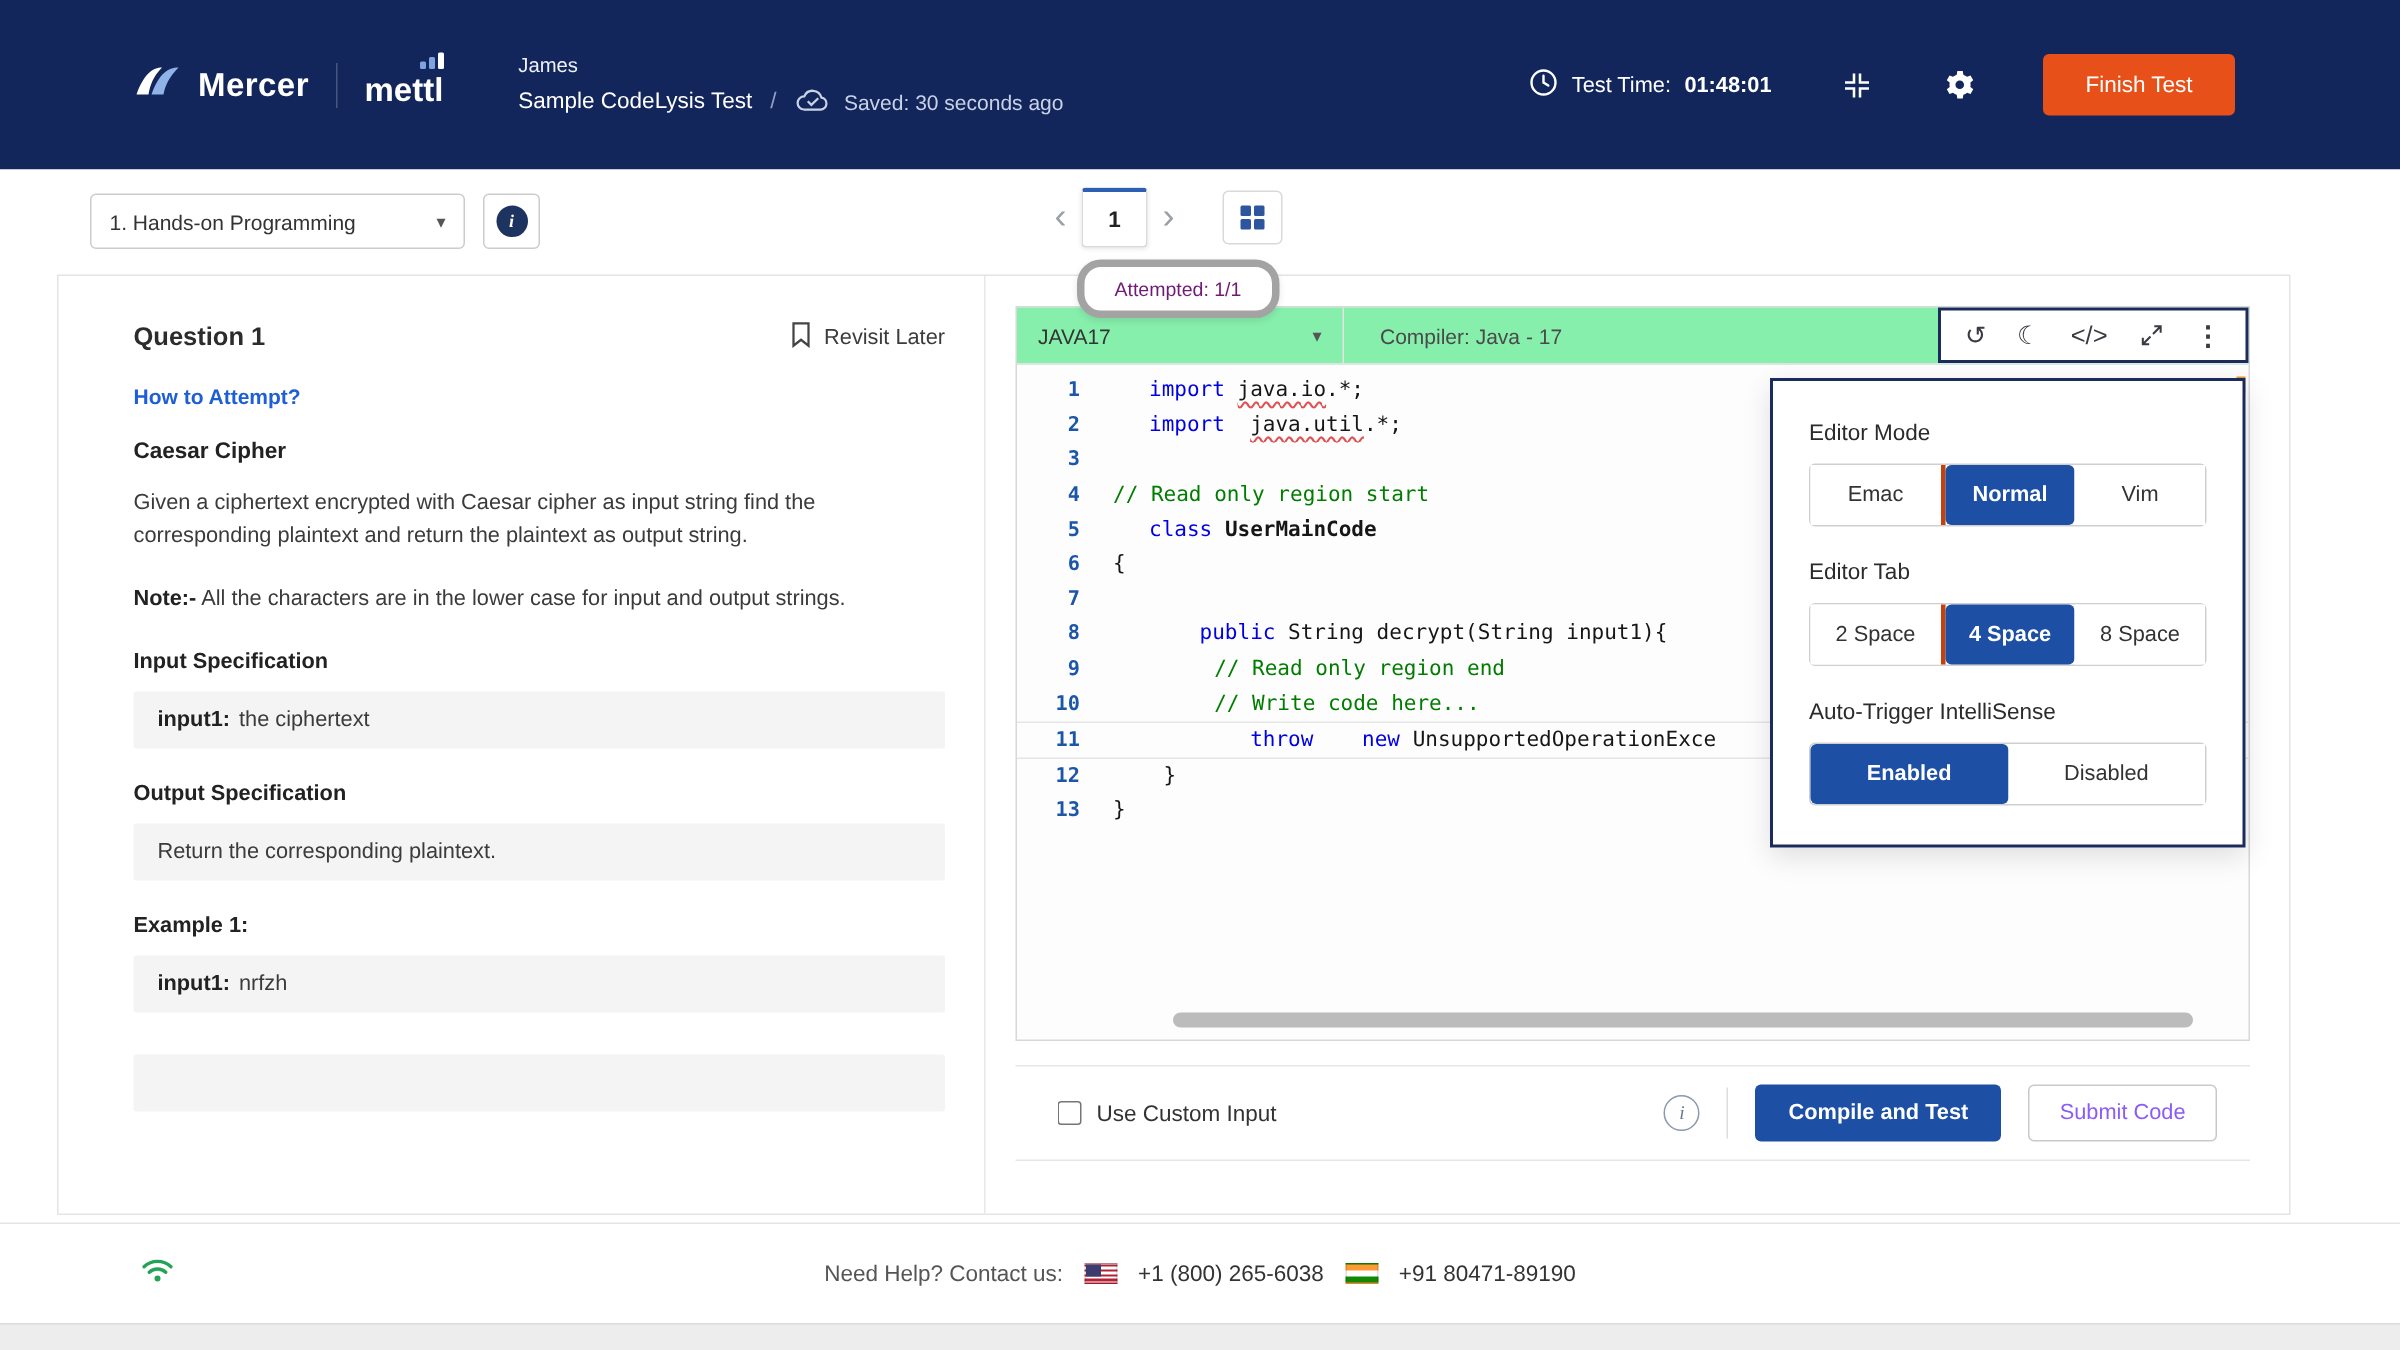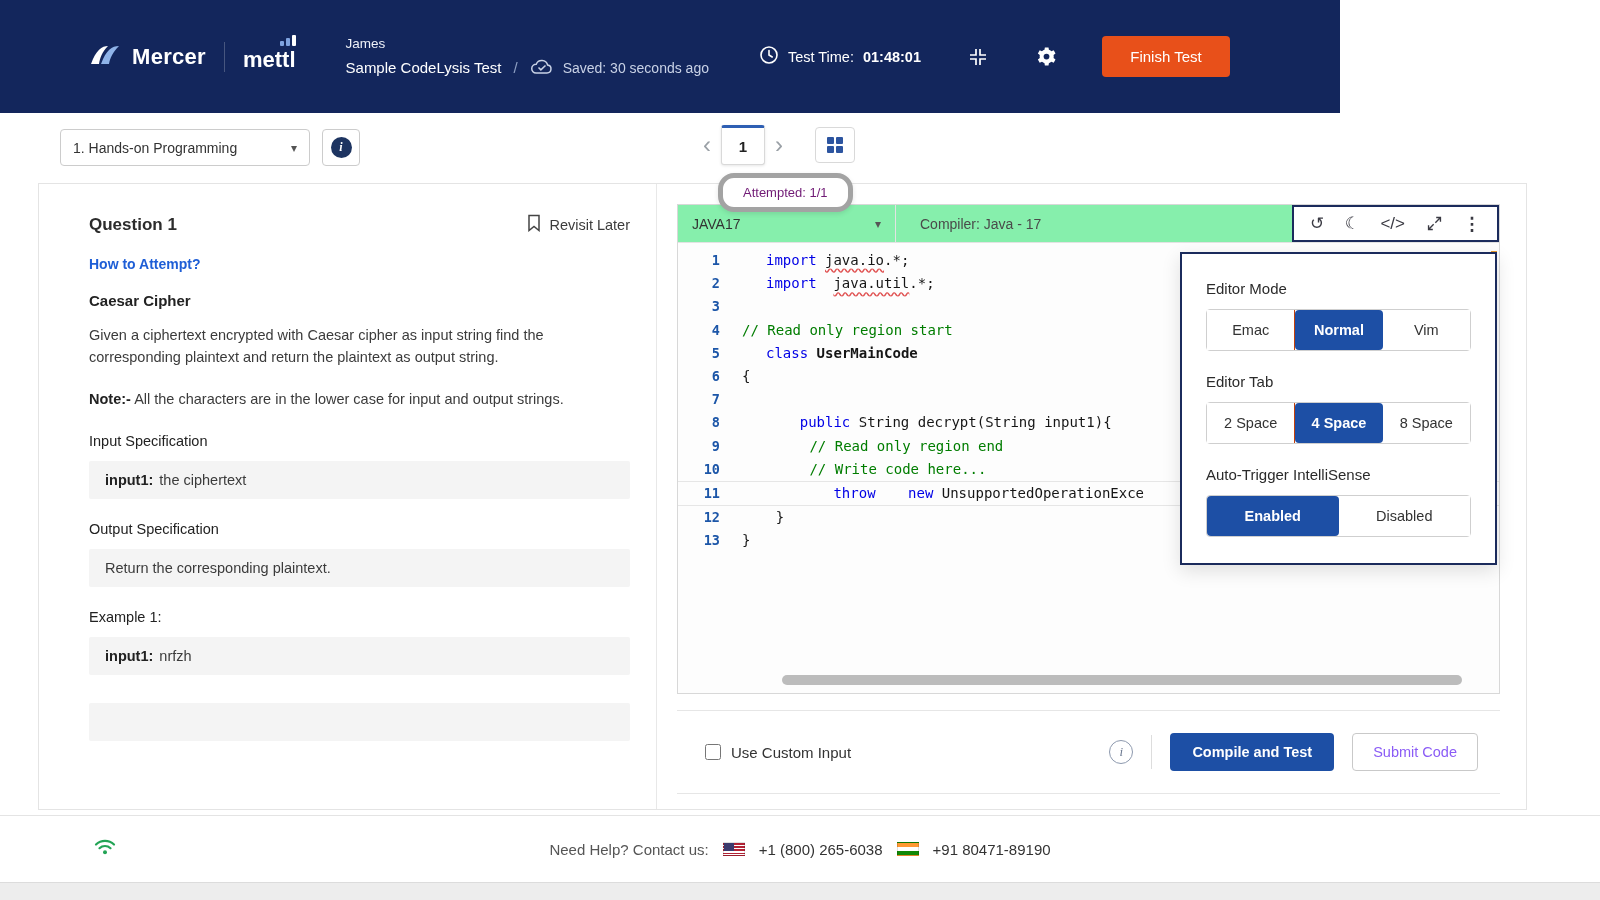--- a/index.html
+++ b/index.html
@@ -1,19 +1,19 @@
 <!DOCTYPE html>
 <html><head>
 <meta charset="utf-8">
 <style>
   *{margin:0;padding:0;box-sizing:border-box;}
   html,body{width:1600px;height:900px;font-family:"Liberation Sans",sans-serif;background:#fff;position:relative;overflow:hidden;color:#333;}
 
   
-  .header{position:absolute;top:0;left:0;width:1340px;height:113px;background:#13265c;display:flex;align-items:center;}
+  .header{position:absolute;top:0;left:0;width:1600px;height:113px;background:#13265c;display:flex;align-items:center;}
   .brand{display:flex;align-items:center;padding-left:88px;}
   .mercer-text{font-size:22px;font-weight:700;color:#fff;margin-left:10px;letter-spacing:.3px;}
   .brand-divider{width:1px;height:30px;background:#47567f;margin:0 18px;}
   .mettl-wrap{position:relative;padding-top:6px;}
   .mettl-text{font-size:22px;font-weight:700;color:#fff;}
   .mettl-bars{position:absolute;top:-6px;right:0;display:flex;align-items:flex-end;gap:2px;}
   .mettl-bars i{display:block;width:4px;background:#7fa3e0;border-radius:1px;}
   .mettl-bars i:nth-child(1){height:5px;}
   .mettl-bars i:nth-child(2){height:8px;}
   .mettl-bars i:nth-child(3){height:11px;background:#fff;}
@@ -45,21 +45,21 @@
   
   .content{position:absolute;top:183px;left:38px;width:1489px;height:627px;background:#fff;border:1px solid #e4e4e4;display:flex;}
   .left-panel{width:618px;border-right:1px solid #e8e8e8;overflow:hidden;padding:30px 26px 0 50px;}
   .q-head{display:flex;align-items:center;margin-bottom:20px;}
   .q-title{font-size:17px;font-weight:700;color:#2c2c2c;}
   .revisit{margin-left:auto;display:flex;align-items:center;gap:8px;font-size:14.5px;color:#3c3c3c;cursor:pointer;}
   .how-link{display:inline-block;color:#1e5ed6;font-weight:700;font-size:14px;margin-bottom:20px;cursor:pointer;}
   .q-sub{font-size:15px;font-weight:700;color:#222;margin-bottom:16px;}
   .q-para{font-size:14.5px;color:#3b3b3b;line-height:21.5px;margin-bottom:21px;}
   .note b{color:#222;}
-  .spec-h{font-size:14.5px;font-weight:400;color:#222;margin:22px 0 12px 0;}
+  .spec-h{font-size:14.5px;font-weight:700;color:#222;margin:22px 0 12px 0;}
   .gray-box{background:#f4f4f4;min-height:38px;display:flex;align-items:center;padding:9px 16px;font-size:14.5px;color:#3b3b3b;border-radius:2px;}
   .gray-box b{color:#222;margin-right:6px;}
   .gray-box.partial{margin-top:28px;}
 
   
   .right-panel{flex:1;position:relative;padding:20px 26px 0 20px;}
   .editor-box{border:1px solid #d8d8d8;height:490px;position:relative;background:#fdfdfd;}
   .editor-toolbar{height:38px;background:#86efac;border-bottom:1px solid #e3e3e3;display:flex;align-items:stretch;}
   .lang-select{width:218px;border-right:1px solid #e3e3e3;display:flex;align-items:center;padding:0 14px;font-size:14px;color:#333;cursor:pointer;}
   .lang-select .chev{margin-left:auto;color:#555;font-size:12px;}
@@ -73,35 +73,35 @@
   .ln{width:64px;text-align:right;padding-right:22px;color:#1c56a8;font-weight:700;flex:none;font-size:13.5px;}
   .code-text{white-space:pre;color:#161616;}
   .code-text .kw{color:#0000e6;margin-left:24px;}
   .code-text .cm{color:#007d00;}
   .code-text .cls{font-weight:700;}
   .code-text .err{text-decoration:underline wavy #e05252;text-underline-offset:3px;}
   .overview-marker{position:absolute;top:8px;right:2px;width:6px;height:11px;background:#e89a2d;}
   .hscroll{height:22px;position:relative;}
   .hscroll .thumb{position:absolute;left:104px;top:4px;width:680px;height:10px;background:#bcbcbc;border-radius:5px;cursor:pointer;}
 
-  .action-bar{margin-top:16px;height:84px;border-top:1px solid #e6e6e6;border-bottom:1px solid #e6e6e6;display:flex;align-items:center;padding:0 22px 0 28px;}
+  .action-bar{margin-top:16px;height:64px;border-top:1px solid #e6e6e6;border-bottom:1px solid #e6e6e6;display:flex;align-items:center;padding:0 22px 0 28px;}
   .ci-label{display:flex;align-items:center;gap:10px;font-size:15px;color:#333;cursor:pointer;}
   .ci-label input{width:16px;height:16px;cursor:pointer;}
   .right-actions{margin-left:auto;display:flex;align-items:center;gap:18px;}
   .info-circle{width:24px;height:24px;border-radius:50%;border:1.5px solid #8d99ae;color:#6b7890;font-size:13px;font-style:italic;font-family:"Liberation Serif",serif;display:flex;align-items:center;justify-content:center;cursor:pointer;}
   .vdiv{width:1px;height:34px;background:#ddd;}
   .compile-btn{background:#1d4fa5;color:#fff;border:none;height:38px;padding:0 22px;border-radius:4px;font-size:14.5px;font-weight:600;font-family:inherit;cursor:pointer;}
   .submit-btn{background:#fff;color:#8b5cf6;border:1px solid #c9c9c9;height:38px;padding:0 20px;border-radius:4px;font-size:14.5px;font-family:inherit;cursor:pointer;}
 
   
   .popup{position:absolute;left:1180px;top:252px;width:317px;background:#fff;border:2px solid #1b2b5c;box-shadow:0 6px 18px rgba(0,0,0,.12);padding:26px 24px;z-index:60;}
   .popup-label{font-size:15px;color:#2b2b2b;margin-bottom:12px;}
   .seg-group{display:flex;border:1px solid #cfcfcf;border-radius:4px;margin-bottom:22px;background:#fff;}
   .seg-group:last-child{margin-bottom:0;}
-  .seg{flex:1;height:40px;background:#fff;border:none;border-right:1px solid #c2410c;font-size:14.5px;color:#333;font-family:inherit;cursor:pointer;}
+  .seg{flex:1;height:40px;background:#fff;border:none;border-right:3px solid #c2410c;font-size:14.5px;color:#333;font-family:inherit;cursor:pointer;}
   .seg:last-child{border-right:none;}
   .seg.active{background:#1d4fa5;color:#fff;font-weight:700;border-radius:4px;border-right:none;}
 
   
   .footer{position:absolute;top:815px;left:0;width:1600px;height:67px;background:#fff;border-top:1px solid #e4e4e4;display:flex;align-items:center;justify-content:center;gap:14px;font-size:15px;}
   .wifi{position:absolute;left:92px;top:20px;}
   .help-text{color:#555;}
   .phone{color:#333;cursor:pointer;}
   .flag{width:22px;height:14px;display:inline-block;border:1px solid rgba(0,0,0,.12);flex:none;}
   .flag.us{background:linear-gradient(#3c3b6e,#3c3b6e) 0 0/10px 8px no-repeat,repeating-linear-gradient(#b22234 0 1.6px,#fff 1.6px 3.2px);}

